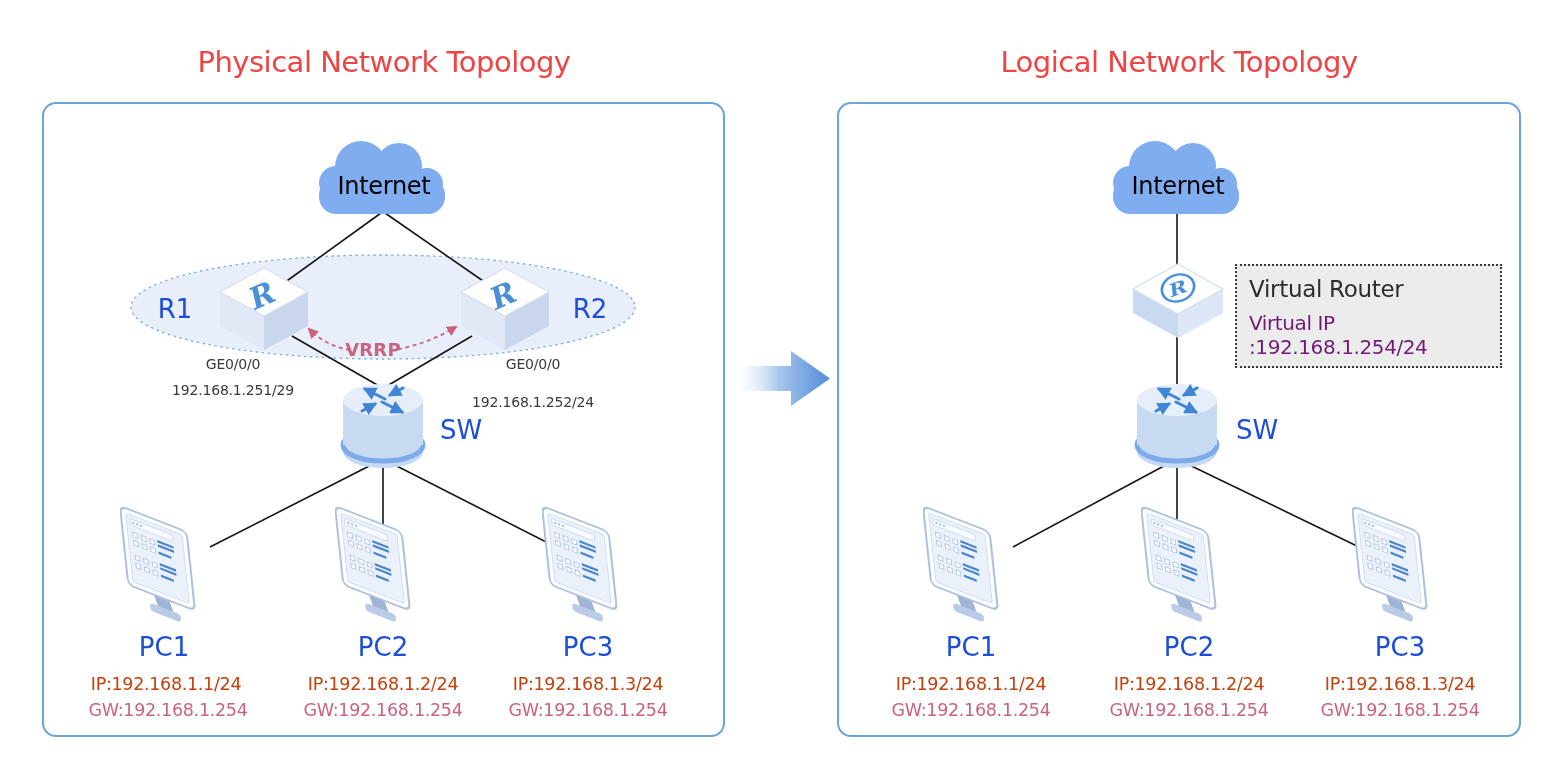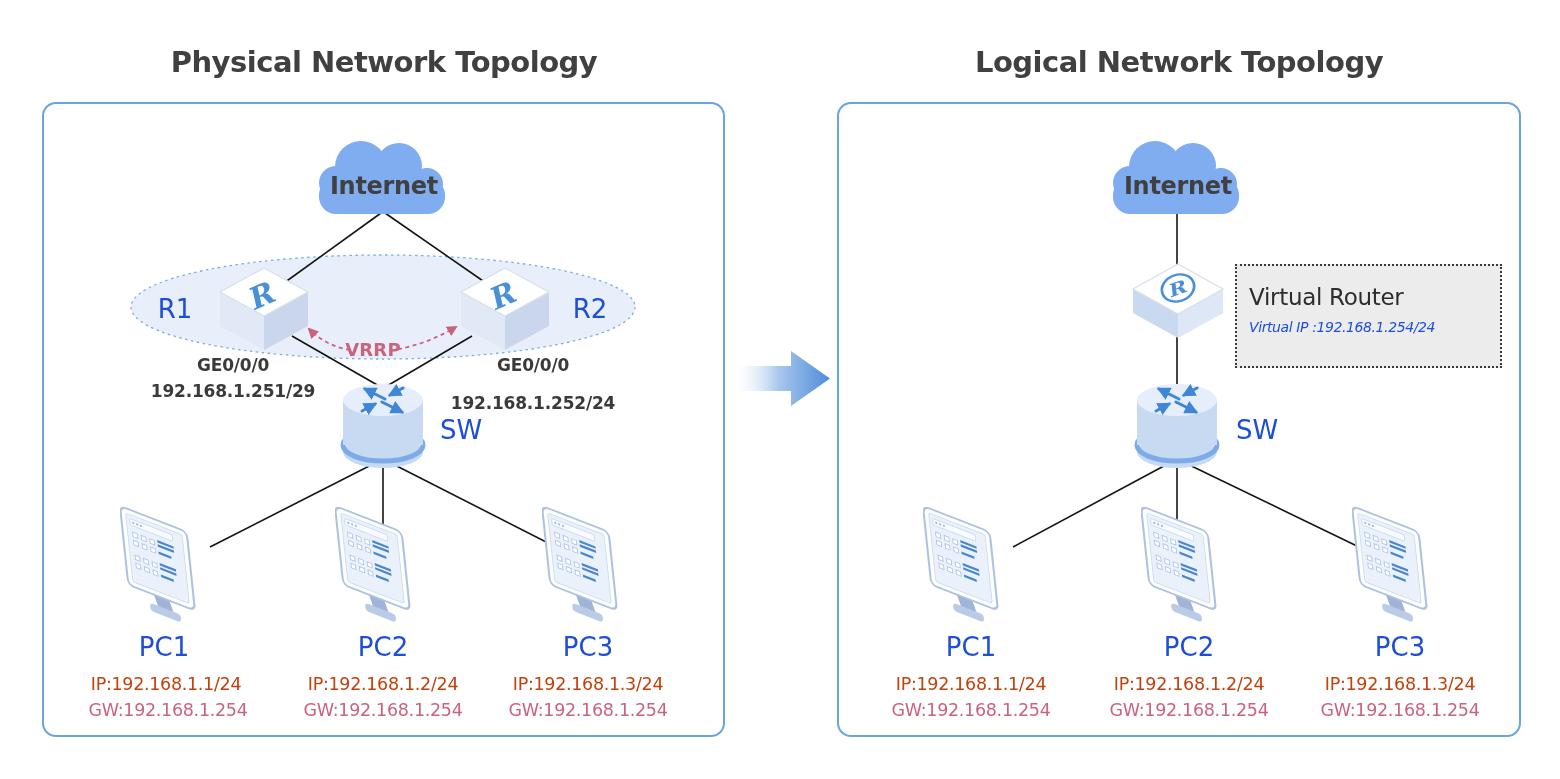--- a/index.html
+++ b/index.html
@@ -8,33 +8,33 @@
     font-family:"DejaVu Sans","Liberation Sans",sans-serif;color:#1f1f1f;
   }
   .panel{
     position:absolute;border:2px solid #6ba3dd;border-radius:14px;background:transparent;
   }
   #panel-left{left:42px;top:102px;width:679px;height:631px;}
   #panel-right{left:837px;top:102px;width:680px;height:631px;}
   .gfx{position:absolute;left:0;top:0;}
   .lbl{position:absolute;white-space:nowrap;line-height:1.05;}
   .c{transform:translateX(-50%);}
-  .title{font-size:29px;font-weight:bold;letter-spacing:-0.5px;color:#404040;}
+  .title{font-size:29px;font-weight:normal;letter-spacing:-0.5px;color:#ef4444;}
   .dev{font-size:26px;color:#1d4ed8;}
-  .sm{font-size:17px;color:#3a3a3a;letter-spacing:-0.2px;font-weight:bold;}
+  .sm{font-size:14px;color:#3a3a3a;letter-spacing:-0.2px;}
   .ipline{font-size:17.5px;color:#c2410c;letter-spacing:-0.3px;}
   .rose{color:#c9647e;}
-  .cloudtxt{font-size:24px;font-weight:bold;color:#404040;letter-spacing:-0.3px;}
+  .cloudtxt{font-size:24px;font-weight:normal;color:#000000;letter-spacing:-0.3px;}
   .vrrp{font-size:18px;font-weight:bold;color:#c9647e;letter-spacing:0.2px;text-align:right;}
   .vr-box{
     position:absolute;left:1235px;top:264px;width:267px;height:104px;box-sizing:border-box;
-    background:#ececec;border:2px dotted #3a3a3a;padding:18px 12px;
+    background:#ececec;border:2px dotted #3a3a3a;padding:10px 12px;
   }
   .vr-title{font-size:23px;color:#2d2d2d;letter-spacing:-0.3px;}
-  .vr-ip{font-size:14px;color:#1d4ed8;letter-spacing:-0.4px;margin-top:9px;font-style:italic;}
+  .vr-ip{font-size:20px;color:#701a75;letter-spacing:-0.4px;margin-top:9px;}
 </style>
 </head>
 <body>
 
 <div class="canvas">
 
   <span class="lbl c title" style="left:384px;top:47px;">Physical Network Topology</span>
   <span class="lbl c title" style="left:1179px;top:47px;text-align:center;">Logical Network Topology</span>
 
   <div class="panel" id="panel-left"></div>

